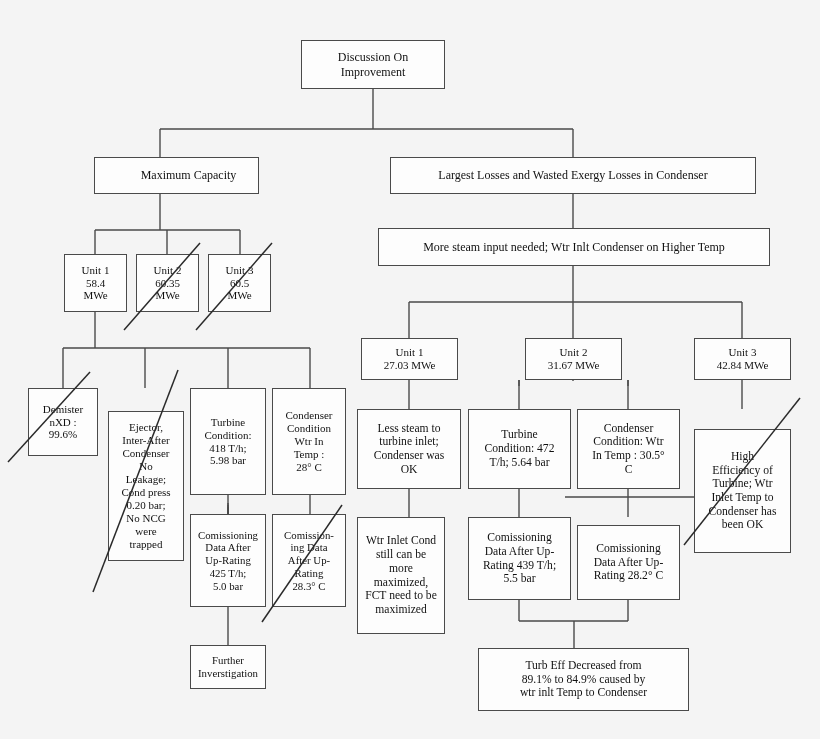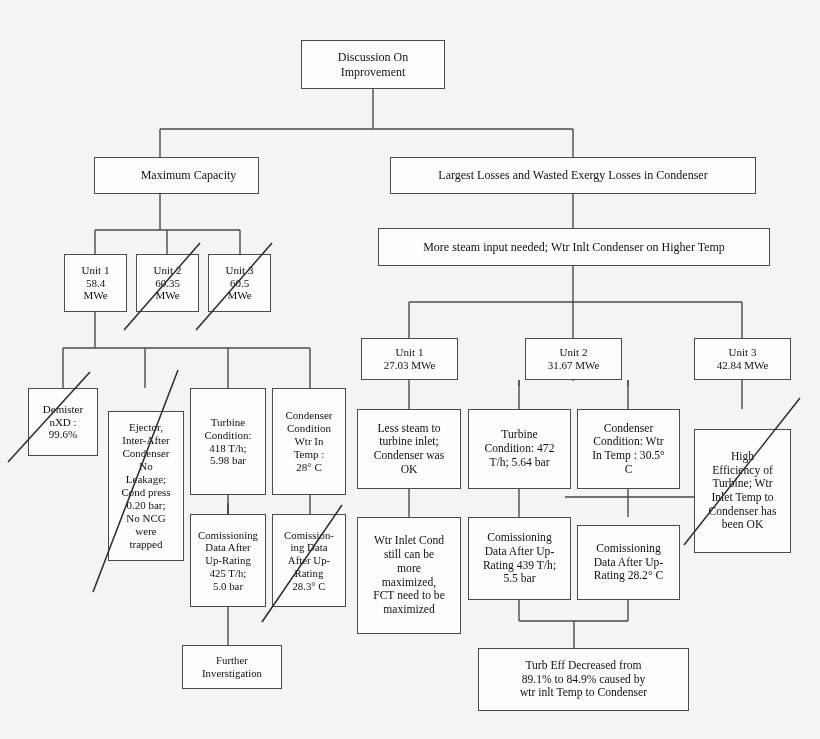--- a/index.html
+++ b/index.html
@@ -203,21 +203,21 @@
   <div class="node f10" style="left:272px;top:514px;width:74px;height:93px;">
     <span>
         <div>Comission-</div>
         <div>ing Data</div>
         <div>After Up-</div>
         <div>Rating</div>
         <div>28.3° C</div>
       </span>
   </div>
 
-  <div class="node f10" style="left:182px;top:645px;width:100px;height:44px;">
+  <div class="node f10" style="left:190px;top:645px;width:76px;height:44px;">
     <span>
         <div>Further</div>
         <div>Inverstigation</div>
       </span>
   </div>
 
   <div class="node f12" style="left:361px;top:338px;width:97px;height:42px;">
     <span>
         <div>Unit 1</div>
         <div>27.03 MWe</div>
@@ -266,21 +266,21 @@
     <span>
         <div>High</div>
         <div>Efficiency of</div>
         <div>Turbine; Wtr</div>
         <div>Inlet Temp to</div>
         <div>Condenser has</div>
         <div>been OK</div>
       </span>
   </div>
 
-  <div class="node f11" style="left:357px;top:517px;width:104px;height:117px;">
+  <div class="node f11" style="left:357px;top:517px;width:88px;height:117px;">
     <span>
         <div>Wtr Inlet Cond</div>
         <div>still can be</div>
         <div>more</div>
         <div>maximized,</div>
         <div>FCT need to be</div>
         <div>maximized</div>
       </span>
   </div>
 

